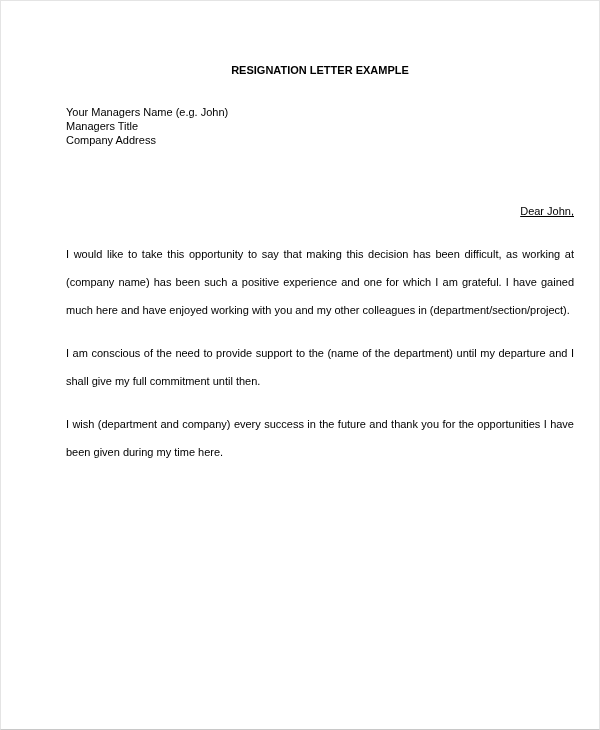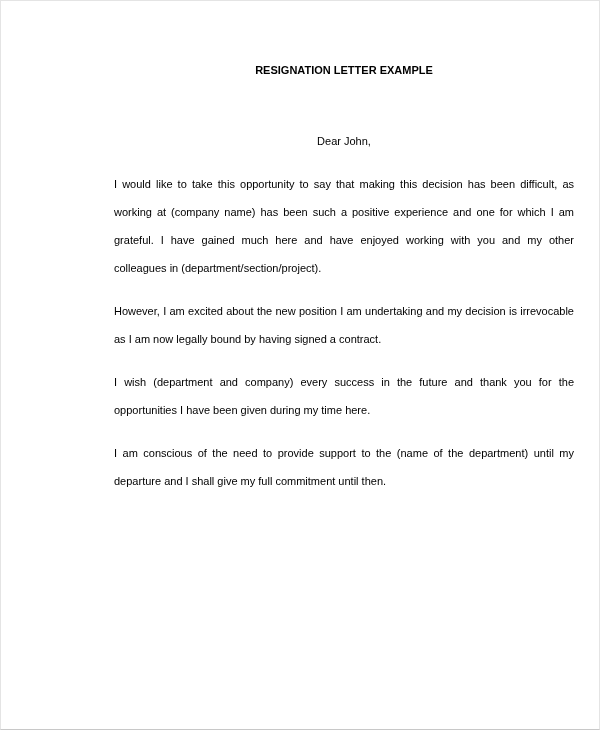--- a/index.html
+++ b/index.html
@@ -15,21 +15,20 @@
     background: #ffffff;
     border: 1px solid #e4e4e4;
     border-bottom-color: #c8c8c8;
     font-family: "Liberation Sans", "DejaVu Sans", sans-serif;
     font-size: 11px;
     color: #000000;
     overflow: hidden;
   }
   .content {
     padding: 62px 25px 0 65px;
-    margin-left: 48px;
   }
   .doc-title {
     text-align: center;
     font-weight: bold;
     font-size: 11px;
     line-height: 14px;
   }
   .sender {
     margin-top: 25px;
     margin-left: 385px;
@@ -41,35 +40,40 @@
   }
   .letter {
     margin-top: 50px;
   }
   .letter p {
     margin: 0 0 15px 0;
     line-height: 28px;
     text-align: justify;
   }
   .letter p.salutation {
-    text-align: center;
+    text-align: right;
+    text-decoration: underline;
   }
 </style>
 </head>
 <body>
 
 <div class="page">
   <div class="content">
 
     <div class="doc-title">RESIGNATION LETTER EXAMPLE</div>
 
 
+    <div class="recipient">
+      <div>Your Managers Name (e.g. John)</div>
+      <div>Managers Title</div>
+      <div>Company Address</div>
+    </div>
 
     <div class="letter">
       <p class="salutation">Dear John,</p>
       <p>I would like to take this opportunity to say that making this decision has been difficult, as working at (company name) has been such a positive experience and one for which I am grateful. I have gained much here and have enjoyed working with you and my other colleagues in (department/section/project).</p>
-      <p>However, I am excited about the new position I am undertaking and my decision is irrevocable as I am now legally bound by having signed a contract.</p>
+      <p>I am conscious of the need to provide support to the (name of the department) until my departure and I shall give my full commitment until then.</p>
       <p>I wish (department and company) every success in the future and thank you for the opportunities I have been given during my time here.</p>
-      <p>I am conscious of the need to provide support to the (name of the department) until my departure and I shall give my full commitment until then.</p>
     </div>
 
   </div>
 </div>
 
 </body></html>

